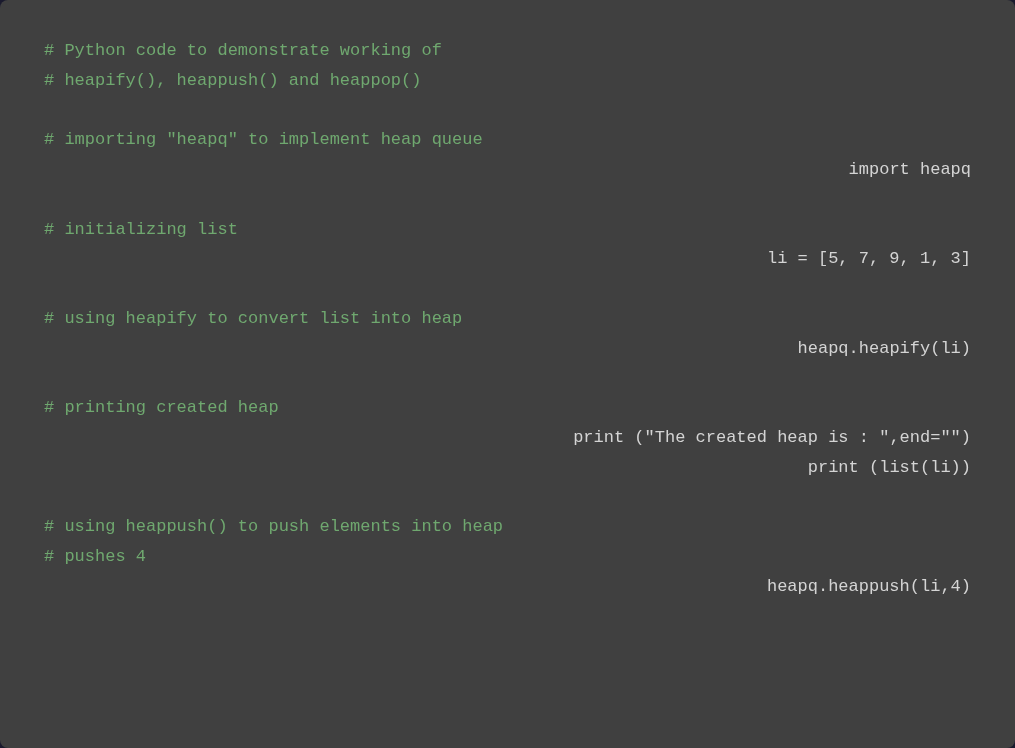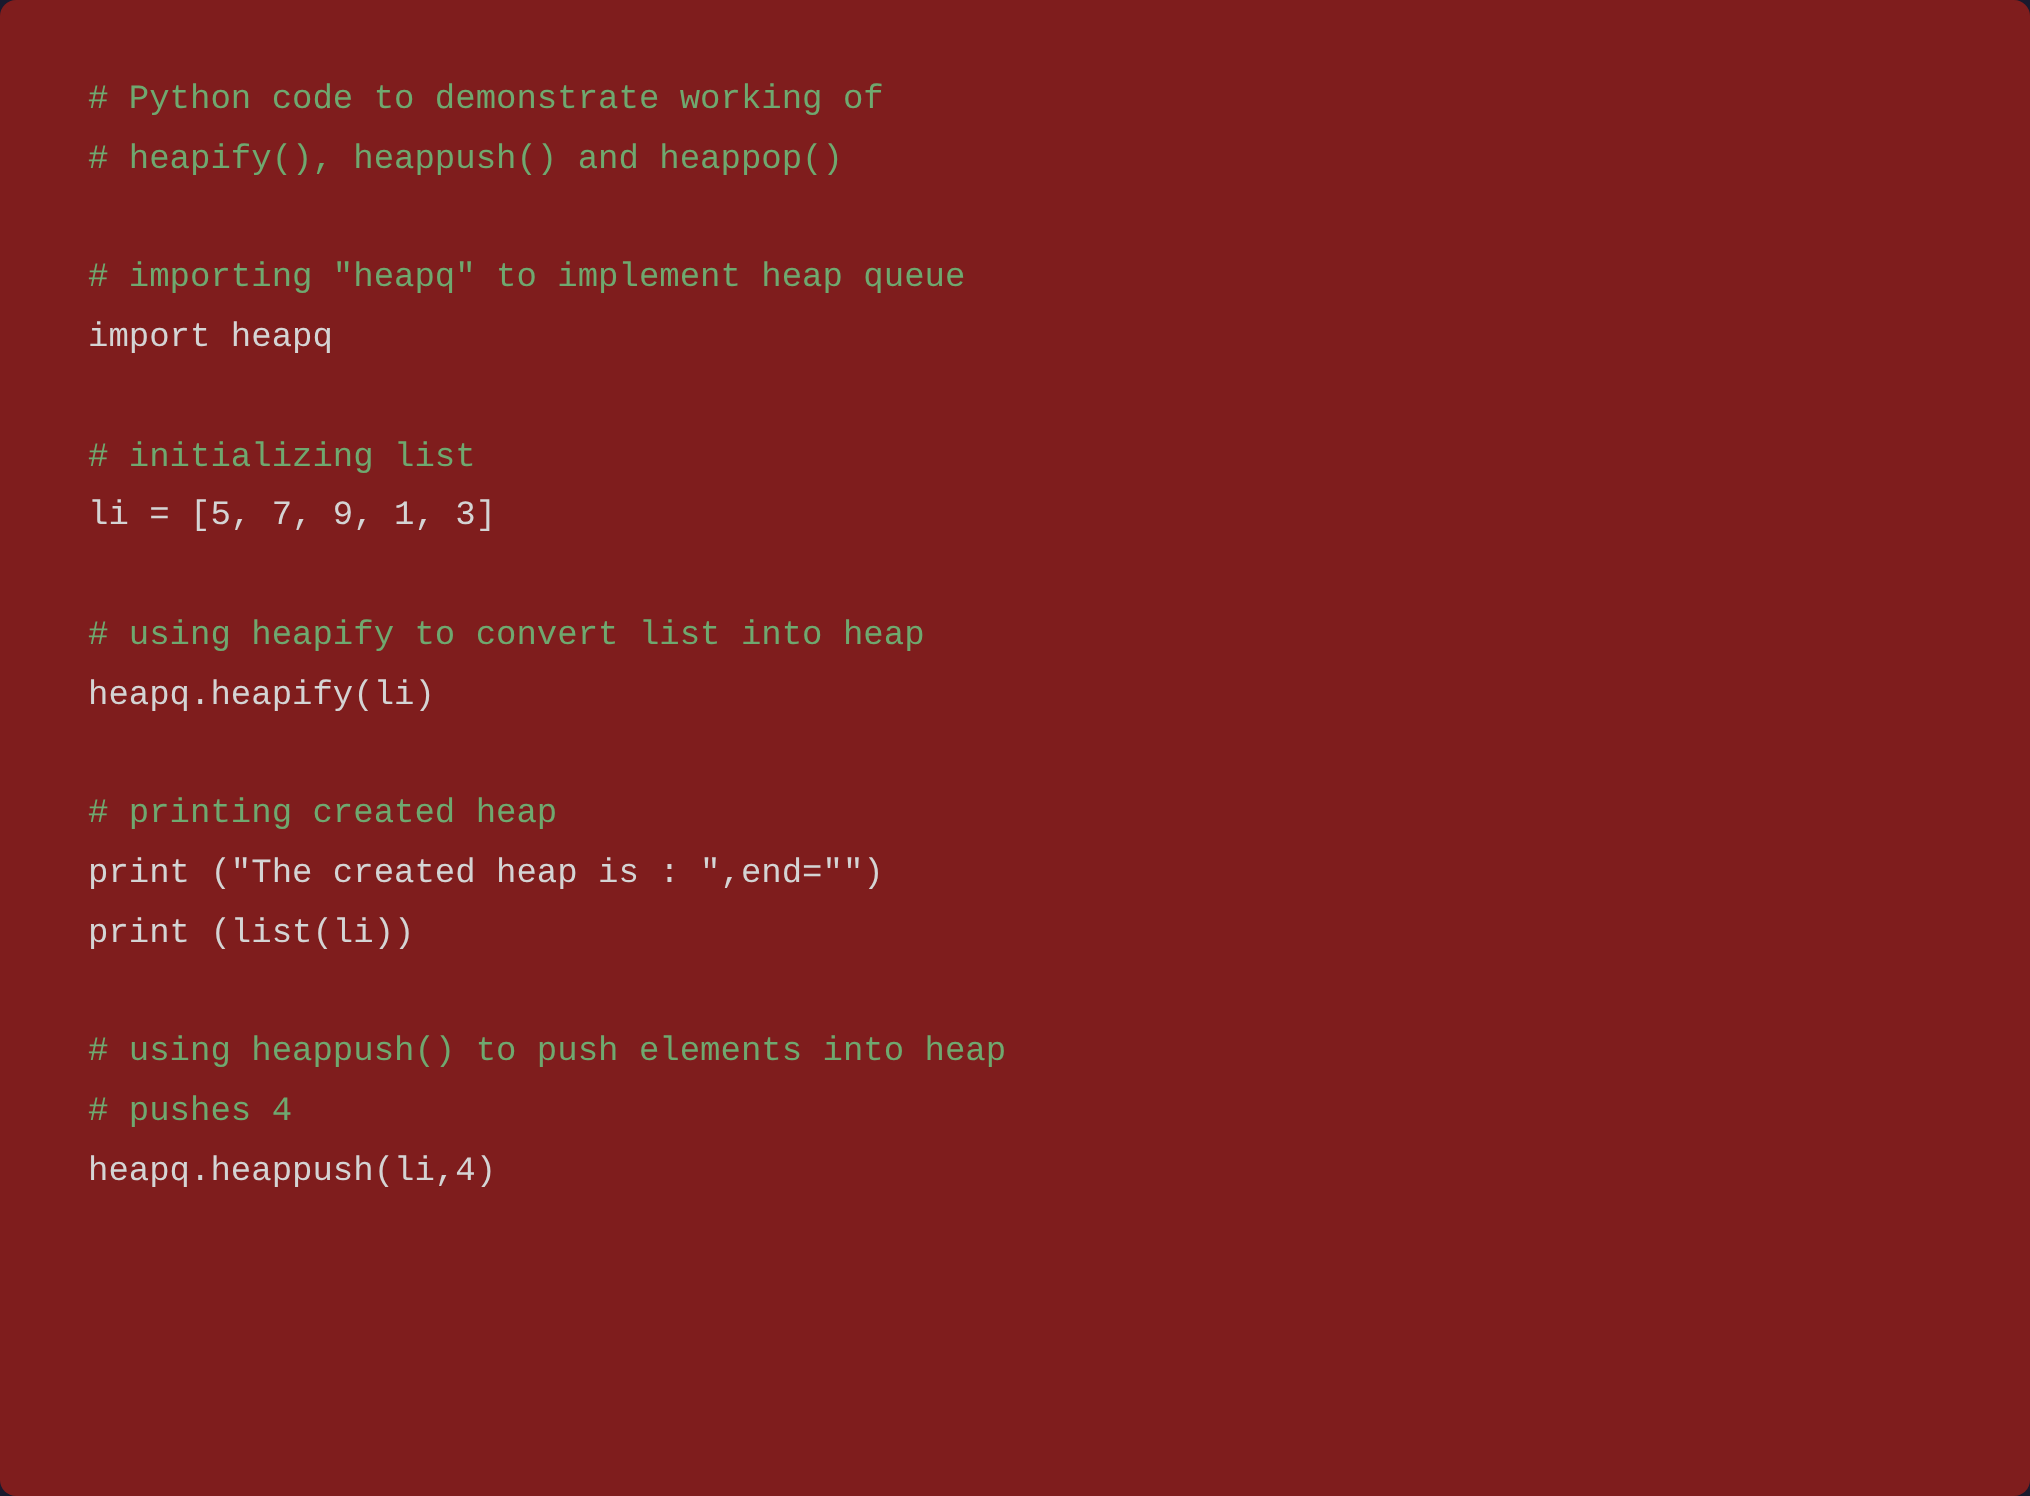--- a/index.html
+++ b/index.html
@@ -14,40 +14,41 @@
       background-color: #1a1a2e;
       display: flex;
       align-items: center;
       justify-content: center;
       font-family: monospace;
     }
 
     .code-container {
       width: 1015px;
       height: 748px;
-      background-color: #7f1d1d;
+      background-color: #404040;
       padding: 36px 44px;
       overflow: hidden;
       border-radius: 8px;
     }
 
     .code-block {
       font-family: 'Courier New', Courier, monospace;
       font-size: 17px;
       line-height: 1.75;
       color: #d4d4d4;
       white-space: pre;
     }
 
     .comment {
       color: #6fa86f;
     }
 
     .keyword {
       color: #d4d4d4;
+      text-align: right;
     }
 
     .code-line {
       display: block;
     }
 
     .blank {
       display: block;
       height: 1.75em;
     }

